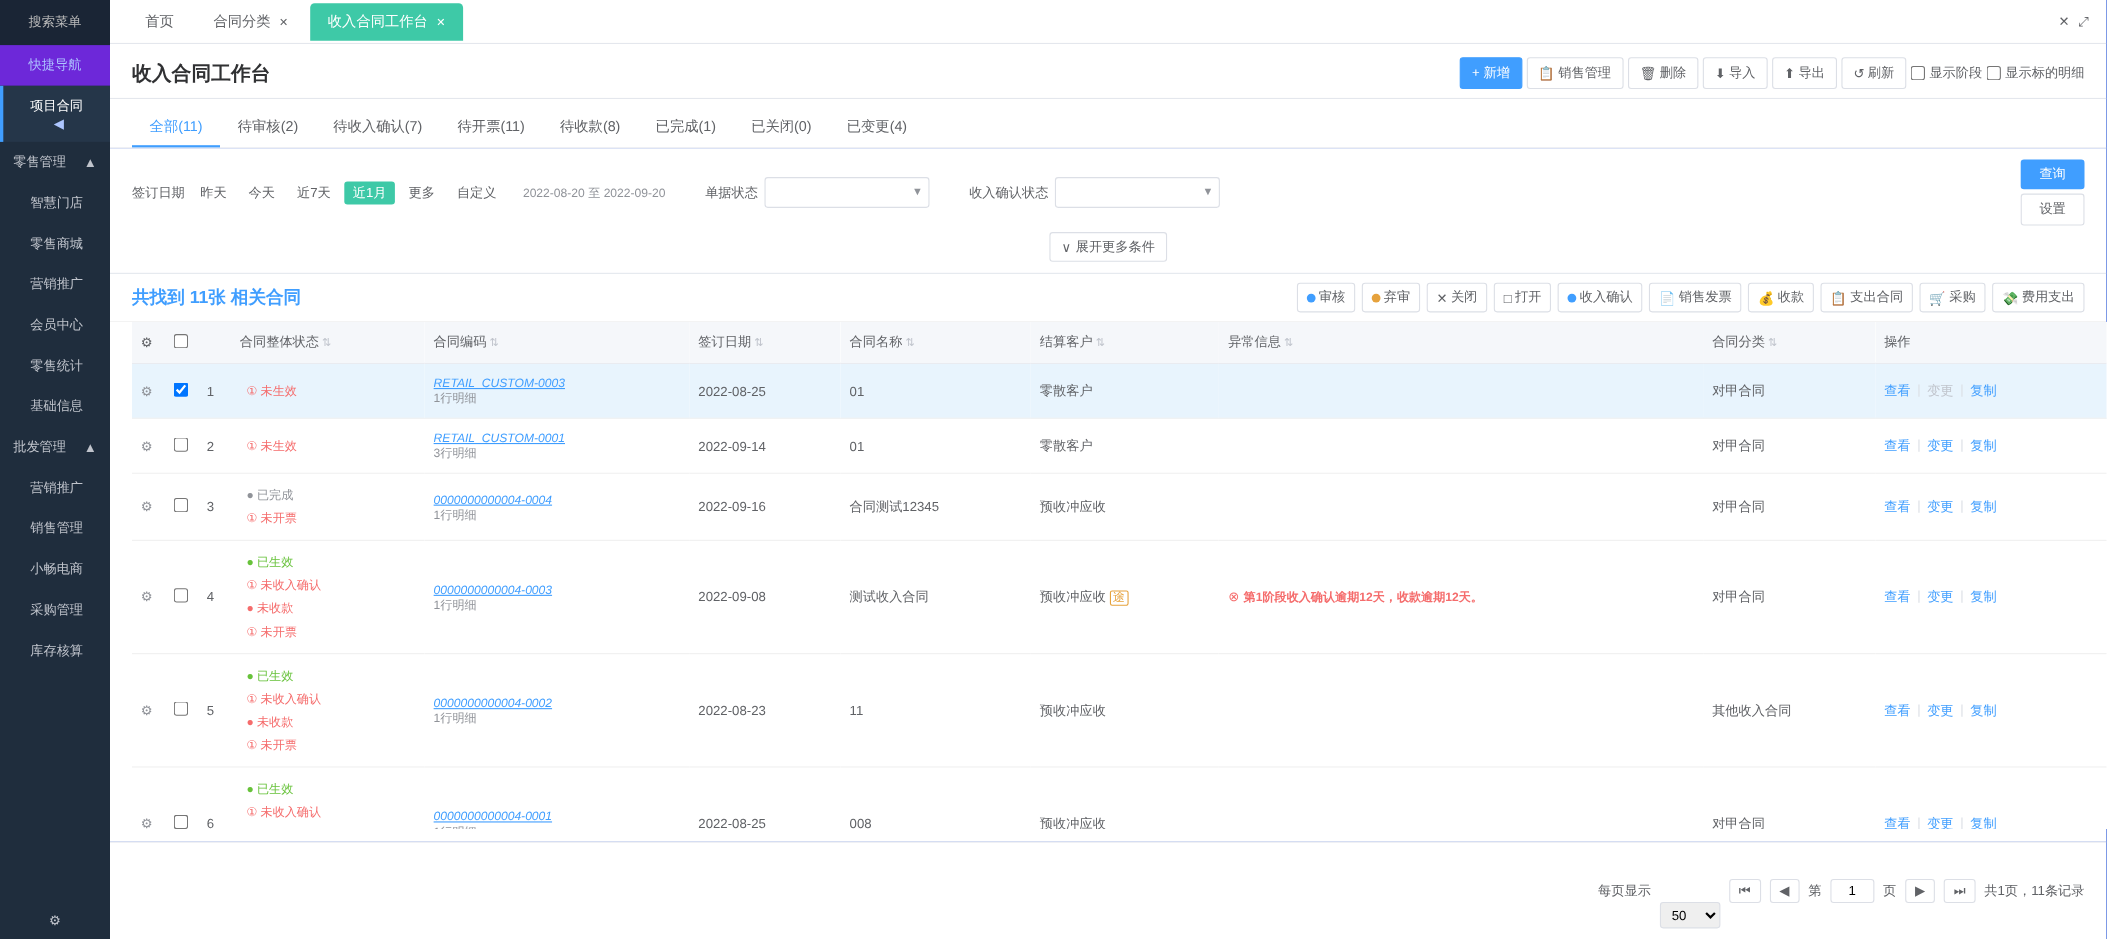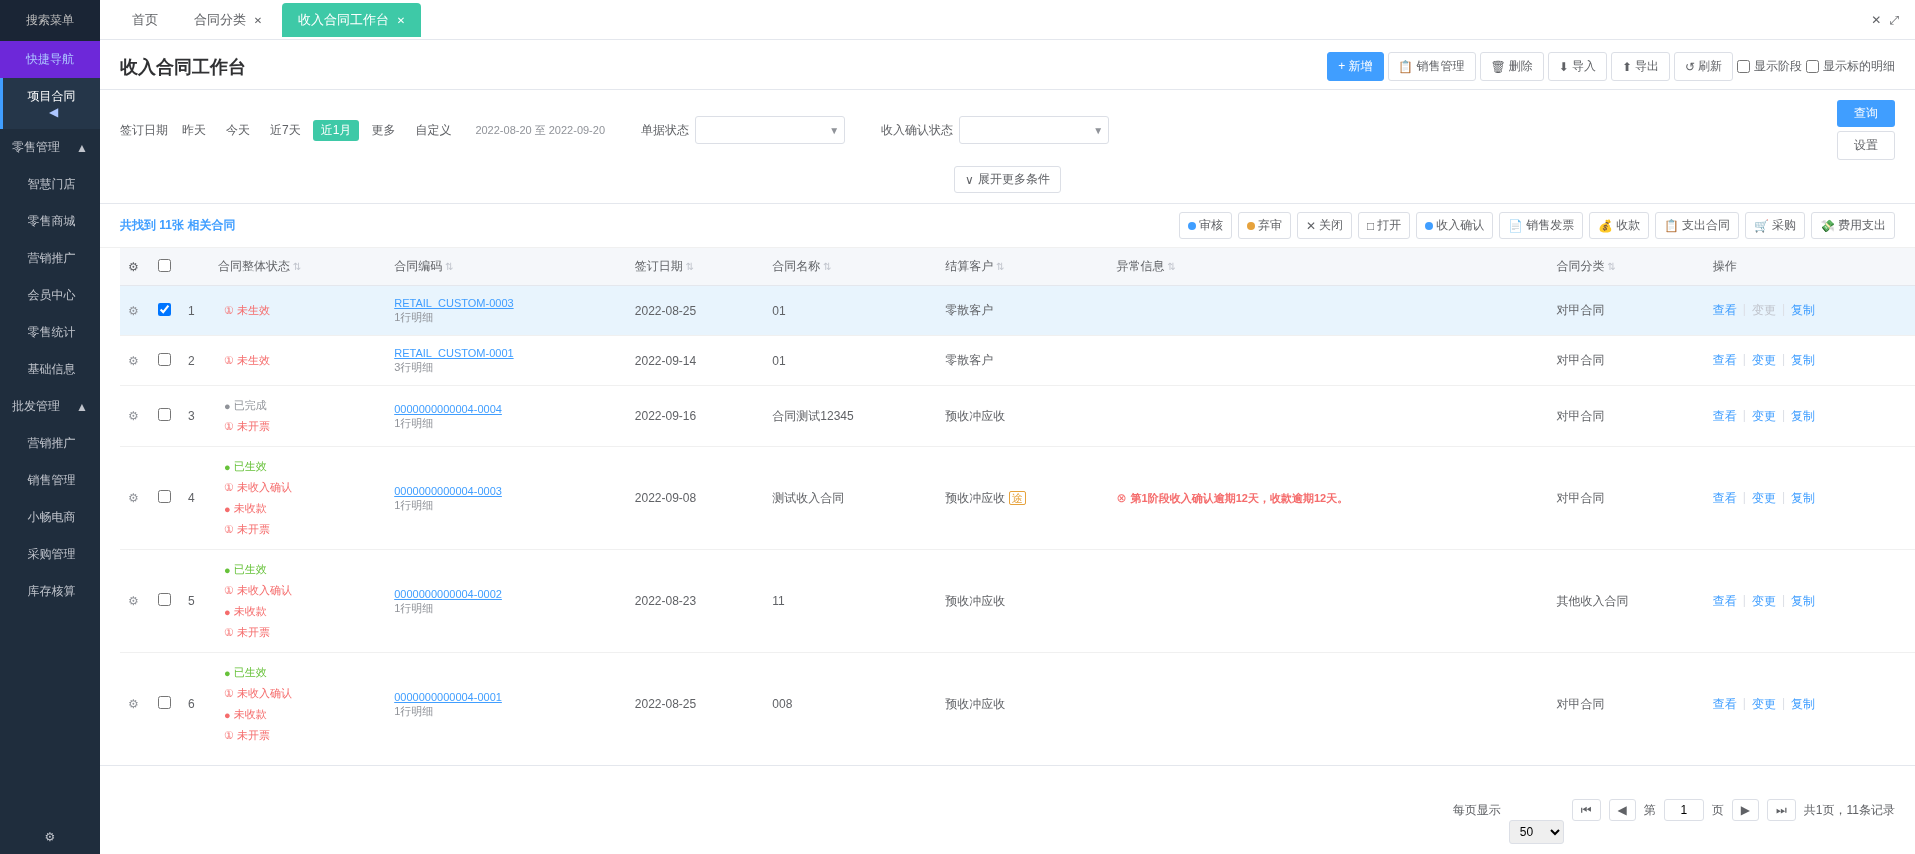--- a/index.html
+++ b/index.html
@@ -54,40 +54,40 @@
     .select-input { border: 1px solid #dcdfe6; border-radius: 3px; padding: 4px 24px 4px 8px; font-size: 12px; color: #606266; background: #fff; min-width: 150px; position: relative; cursor: pointer; appearance: none; height: 28px; }
     .select-wrapper { position: relative; display: inline-block; }
     .select-arrow { position: absolute; right: 6px; top: 50%; transform: translateY(-50%); color: #909399; font-size: 10px; pointer-events: none; }
     .query-btn { padding: 5px 16px; background: #409eff; color: #fff; border: none; border-radius: 3px; cursor: pointer; font-size: 12px; }
     .set-btn { padding: 5px 16px; background: #fff; color: #606266; border: 1px solid #dcdfe6; border-radius: 3px; cursor: pointer; font-size: 12px; }
     .expand-btn { display: flex; align-items: center; gap: 4px; padding: 4px 10px; border: 1px solid #dcdfe6; border-radius: 3px; background: #fff; cursor: pointer; font-size: 12px; color: #606266; margin: 0 auto; }
     .search-actions { display: flex; flex-direction: column; gap: 4px; margin-left: auto; }
     
     
     .table-toolbar { background: #fff; padding: 8px 20px; display: flex; align-items: center; justify-content: space-between; border-bottom: 1px solid #f0f0f0; }
-    .table-info { font-size: 12px; color: #606266; }
+    .table-info { font-size: 16px; color: #606266; }
     .table-info span { color: #409eff; font-weight: bold; }
     .toolbar-actions { display: flex; align-items: center; gap: 6px; }
     .action-btn { display: flex; align-items: center; gap: 3px; padding: 4px 8px; border: 1px solid #dcdfe6; border-radius: 3px; background: #fff; cursor: pointer; font-size: 12px; color: #606266; white-space: nowrap; }
     .action-btn .dot { width: 8px; height: 8px; border-radius: 50%; display: inline-block; }
     .dot-blue { background: #409eff; }
     .dot-orange { background: #e6a23c; }
     
     
     .table-container { background: #fff; flex: 1; overflow: auto; padding: 0 0 0 20px; }
     .data-table { width: 100%; border-collapse: collapse; font-size: 12px; }
     .data-table th { background: #f5f7fa; padding: 10px 8px; text-align: left; color: #606266; font-weight: 500; border-bottom: 1px solid #e4e7ed; white-space: nowrap; position: sticky; top: 0; z-index: 1; }
     .data-table td { padding: 10px 8px; border-bottom: 1px solid #f0f0f0; color: #606266; vertical-align: middle; }
     .data-table tr.highlighted td { background: #e8f4fd; }
     
     .status-badge { display: inline-flex; align-items: center; gap: 3px; font-size: 11px; padding: 2px 6px; border-radius: 3px; }
     .status-invalid { color: #f56c6c; }
     .status-valid { color: #67c23a; }
     .status-done { color: #909399; }
-    .link-text { color: #409eff; text-decoration: underline; cursor: pointer; font-size: 11px; }
+    .link-text { color: #409eff; text-decoration: underline; cursor: pointer; font-size: 11px; font-style: italic; }
     .sub-text { font-size: 11px; color: #909399; }
     .row-actions { display: flex; gap: 6px; }
     .row-action { color: #409eff; cursor: pointer; font-size: 12px; }
     .row-action.disabled { color: #c0c4cc; cursor: default; }
     .separator { color: #dcdfe6; }
     .alert-text { color: #f56c6c; font-size: 11px; font-weight: bold; }
     .alert-icon { color: #f56c6c; font-size: 12px; }
     .info-col { display: flex; align-items: flex-start; gap: 4px; }
     
     
@@ -188,20 +188,32 @@
           <input type="checkbox" style="">
           <span>显示阶段</span>
         </label>
         <label class="checkbox-label">
           <input type="checkbox" style="">
           <span>显示标的明细</span>
         </label>
       </div>
     </div>
 
+    <div class="filter-tabs">
+      <div class="filter-tab-list">
+        <div class="filter-tab active">全部(11)</div>
+        <div class="filter-tab">待审核(2)</div>
+        <div class="filter-tab">待收入确认(7)</div>
+        <div class="filter-tab">待开票(11)</div>
+        <div class="filter-tab">待收款(8)</div>
+        <div class="filter-tab">已完成(1)</div>
+        <div class="filter-tab">已关闭(0)</div>
+        <div class="filter-tab">已变更(4)</div>
+      </div>
+    </div>
 
     <div class="search-area">
       <div class="search-row">
         <div class="search-field">
           <span class="search-label">签订日期</span>
           <div class="date-shortcuts">
             <button class="date-btn">昨天</button>
             <button class="date-btn">今天</button>
             <button class="date-btn">近7天</button>
             <button class="date-btn active">近1月</button>

